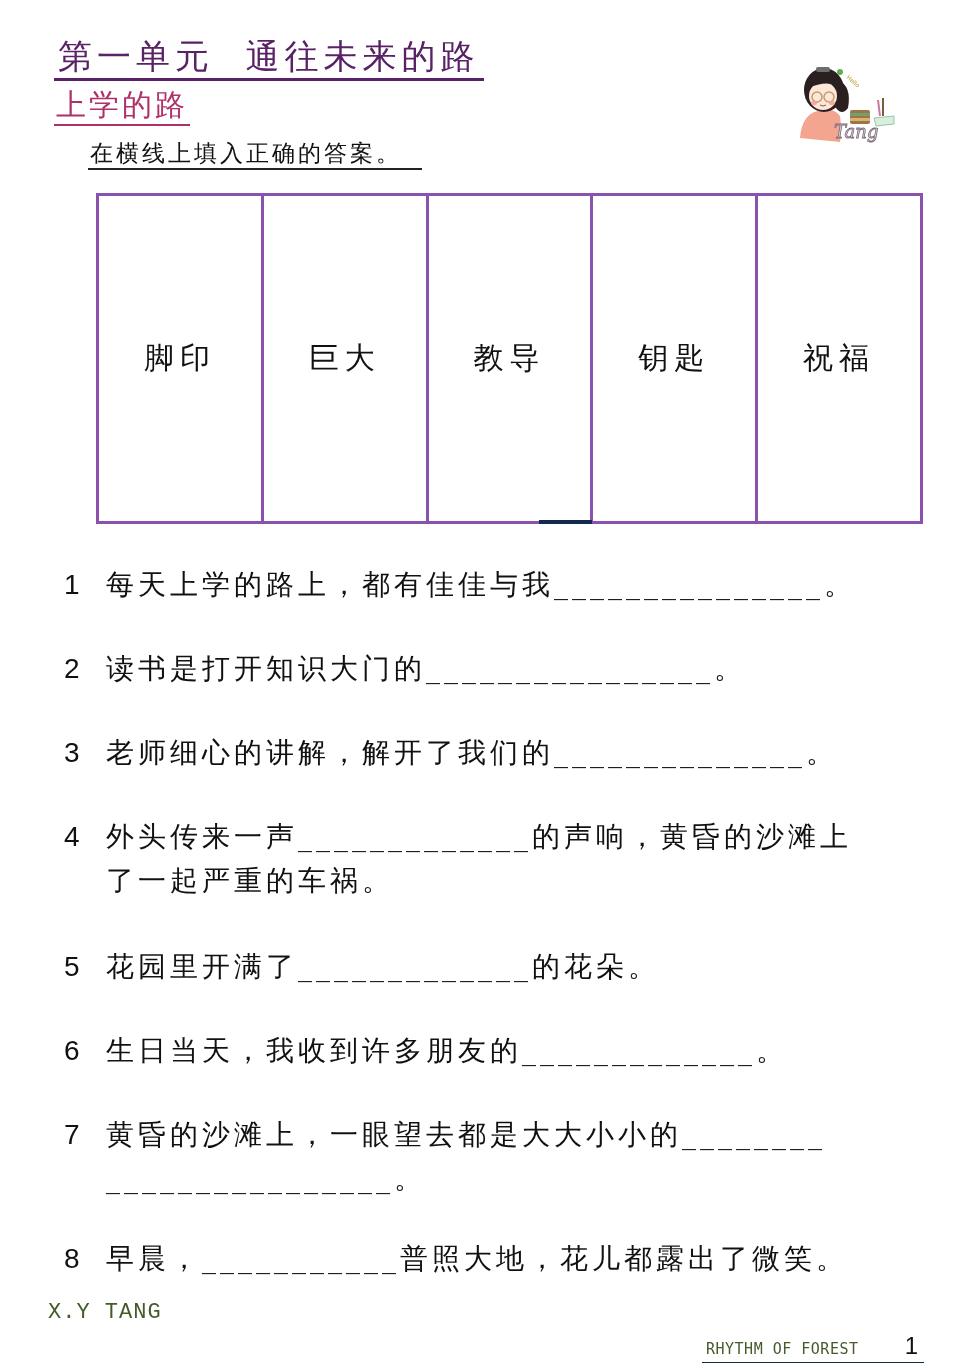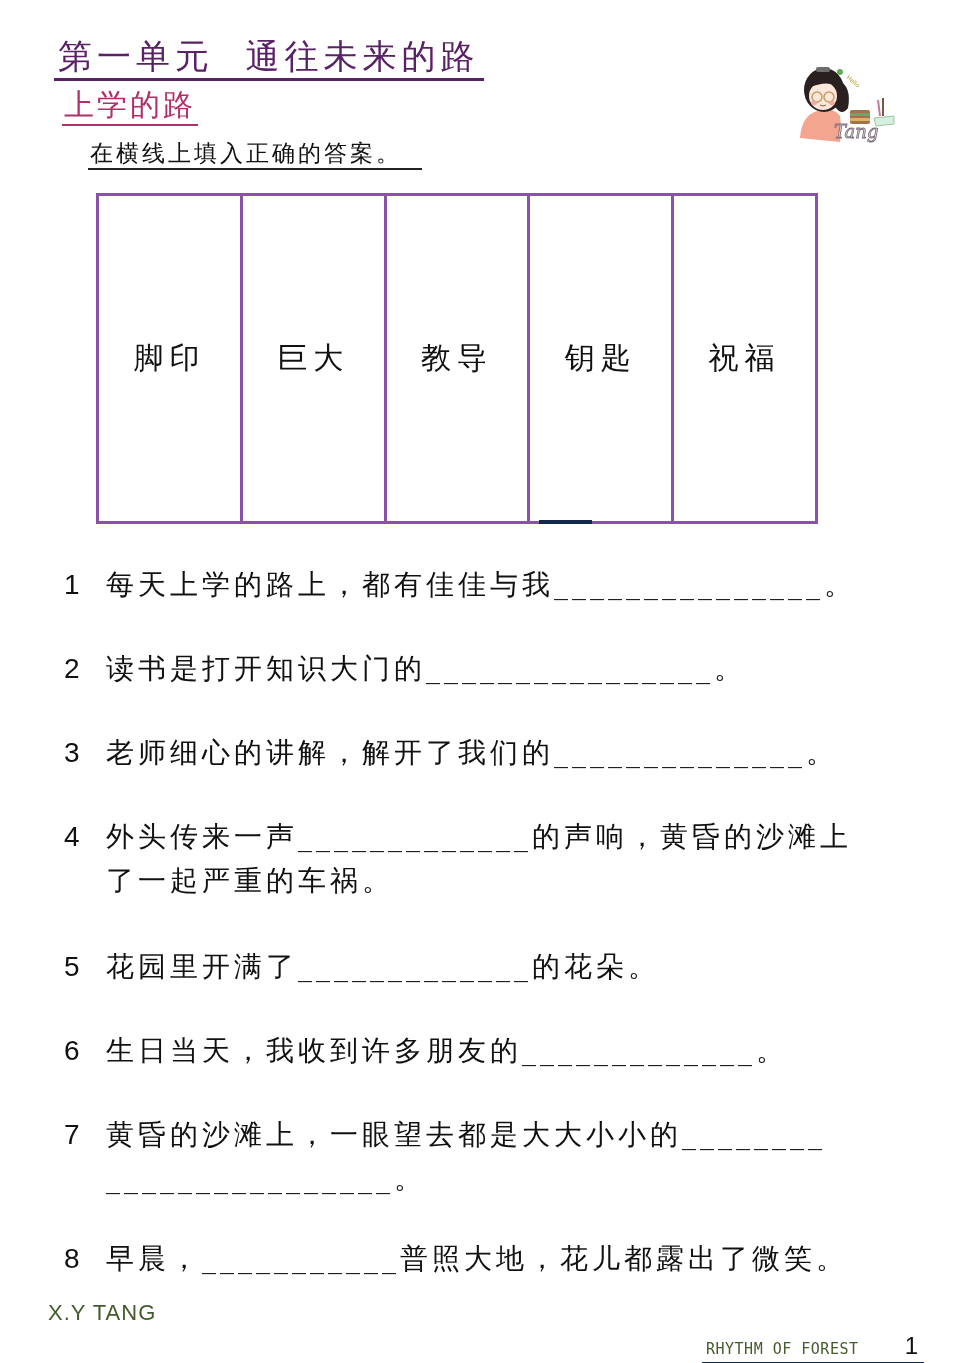--- a/index.html
+++ b/index.html
@@ -8,42 +8,42 @@
 
     .title {
       position: absolute; left: 54px; top: 34px;
       font-size: 34px; line-height: 44px; letter-spacing: 5px;
       color: #5a2266;
       border-bottom: 3px solid #5a2266;
       padding: 0 4px 0 4px;
       white-space: pre;
     }
     .subtitle {
-      position: absolute; left: 62px; top: 86px;
+      position: absolute; left: 54px; top: 86px;
       font-size: 30px; line-height: 38px; letter-spacing: 3px;
       color: #b0306a;
       border-bottom: 2px solid #b0306a;
       padding: 0 2px 0 2px;
     }
     .instruction {
       position: absolute; left: 48px; top: 138px;
       font-size: 23px; line-height: 30px; letter-spacing: 3px;
       color: #111;
       border-bottom: 2px solid #222;
       padding: 0 20px 0 2px;
       margin-left: 40px;
     }
 
     .mascot {
       position: absolute; left: 790px; top: 50px; width: 115px; height: 95px;
     }
 
     .word-table {
       position: absolute; left: 96px; top: 193px;
-      width: 722px; height: 331px;
+      width: 827px; height: 331px;
       border-collapse: collapse;
       table-layout: fixed;
     }
     .word-table td {
       border: 3px solid #8b52ad;
       text-align: center; vertical-align: middle;
       font-size: 30px; letter-spacing: 6px;
       height: 82px;
       color: #111;
     }
@@ -60,21 +60,21 @@
     }
     .q .num {
       width: 46px; flex: none;
       font-family: "Liberation Sans", sans-serif; font-size: 28px; letter-spacing: 0;
       padding-left: 4px;
     }
     .q .body { white-space: pre; }
 
     .footer-left {
       position: absolute; left: 48px; top: 1300px;
-      font-family: Liberation Sans, sans-serif;
+      font-family: Liberation Mono, monospace;
       font-size: 22px; color: #445c2c; letter-spacing: 1px;
     }
     .footer-right {
       position: absolute; left: 702px; top: 1302px; width: 222px;
       border-bottom: 4px solid #0f2a4a;
       padding-bottom: 4px;
       display: flex; justify-content: space-between; align-items: flex-end; margin-top: 32px;
     }
     .footer-right .series {
       font-family: "DejaVu Sans Mono", "Liberation Mono", monospace;

